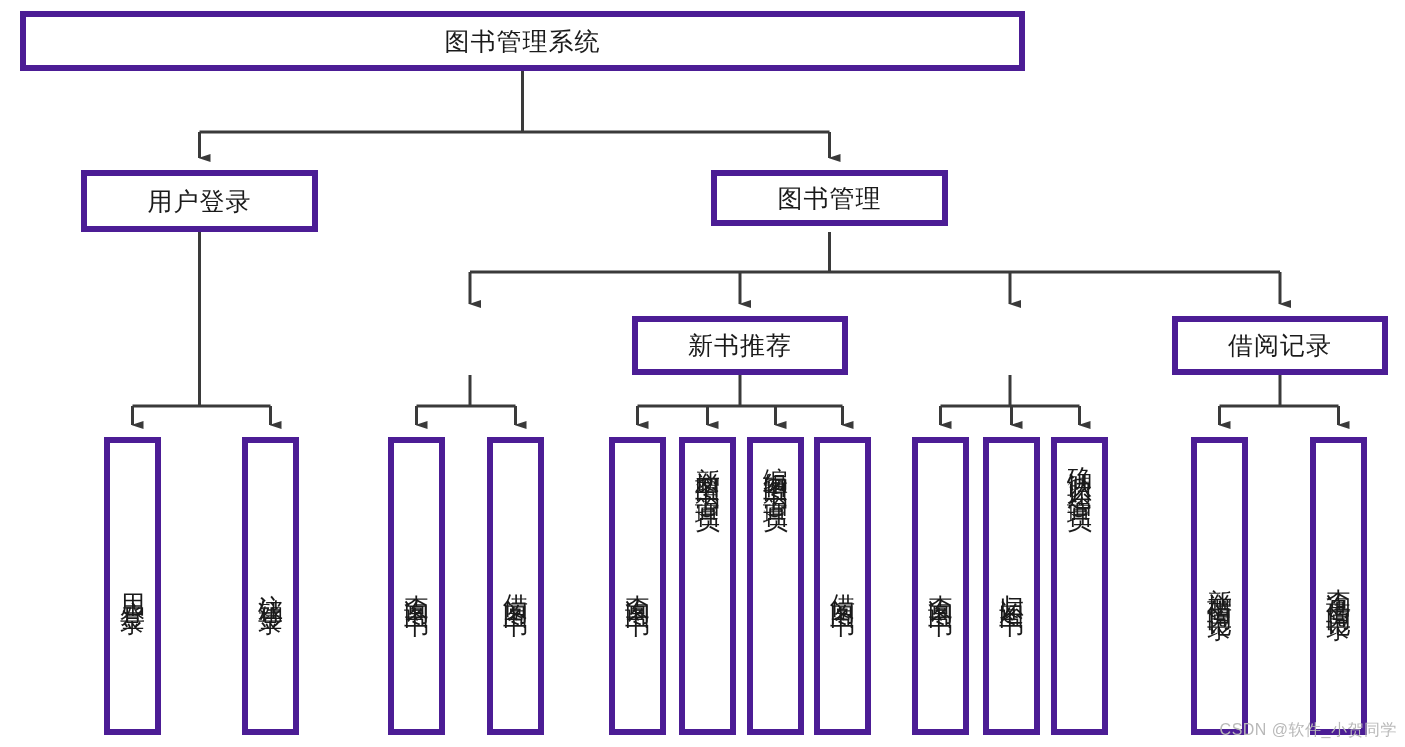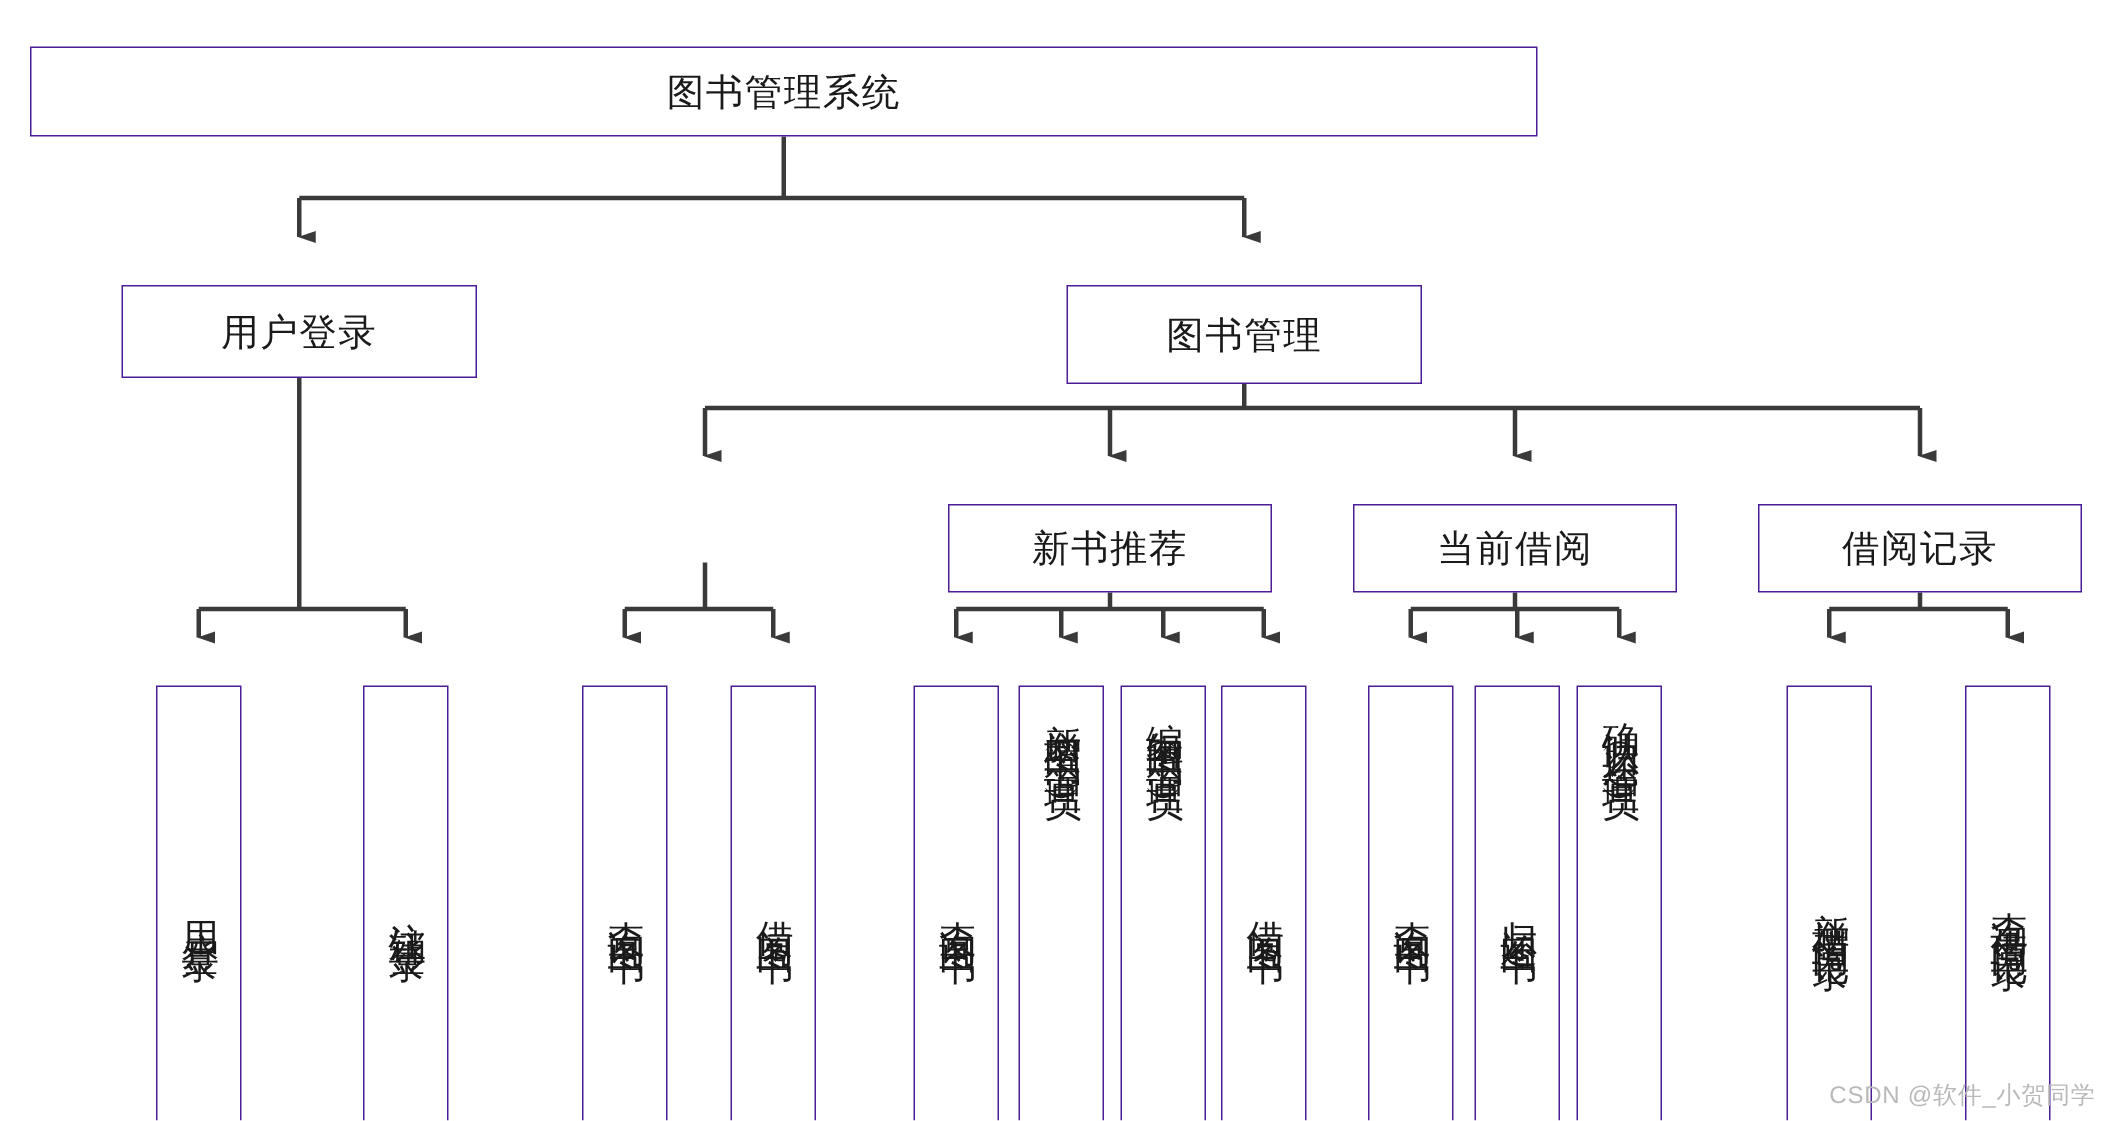--- a/index.html
+++ b/index.html
@@ -20,27 +20,26 @@
   #diagram-svg {
     position: absolute;
     left: 0;
     top: 0;
     width: 1405px;
     height: 747px;
   }
   .node {
     position: absolute;
     box-sizing: border-box;
-    border: 1px solid #4c1d95;
+    border: 6px solid #4c1d95;
     background: #ffffff;
     display: flex;
     align-items: center;
     justify-content: center;
     color: #1a1a1a;
-    margin-top: 20px;
   }
   .node.horiz {
     font-size: 25px;
     letter-spacing: 1px;
   }
   .node.vert {
     font-size: 25px;
   }
   .node .vtext {
     writing-mode: vertical-rl;
@@ -119,29 +118,26 @@
     </g>
   </svg>
 
   <div class="node horiz" style="left:20px; top:11px; width:1005px; height:60px;">
     <span class="htext">图书管理系统</span>
   </div>
 
   <div class="node horiz" style="left:81px; top:170px; width:237px; height:62px;">
     <span class="htext">用户登录</span>
   </div>
-  <div class="node horiz" style="left:711px; top:170px; width:237px; height:66px;text-align:right;">
+  <div class="node horiz" style="left:711px; top:170px; width:237px; height:56px;text-align:right;">
     <span class="htext">图书管理</span>
   </div>
 
   <div class="node horiz" style="left:632px; top:316px; width:216px; height:59px;">
     <span class="htext">新书推荐</span>
-  </div>
-  <div class="node horiz" style="left:902px; top:316px; width:216px; height:59px;">
-    <span class="htext">当前借阅</span>
   </div>
   <div class="node horiz" style="left:1172px; top:316px; width:216px; height:59px;">
     <span class="htext">借阅记录</span>
   </div>
 
   <div class="node vert" style="left:104px; top:437px; width:57px; height:298px;">
     <span class="vtext">用户登录</span>
   </div>
   <div class="node vert" style="left:242px; top:437px; width:57px; height:298px;">
     <span class="vtext">注销登录</span>

